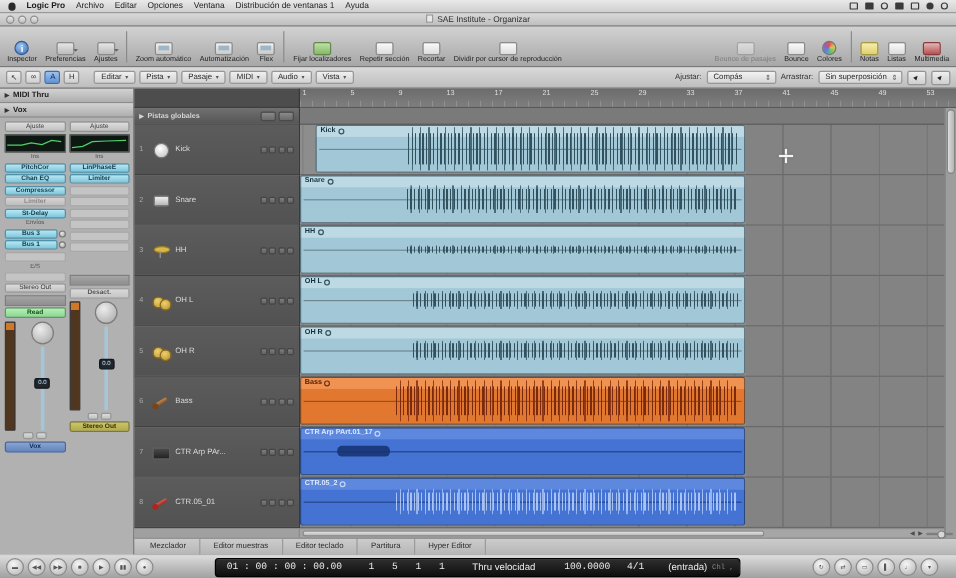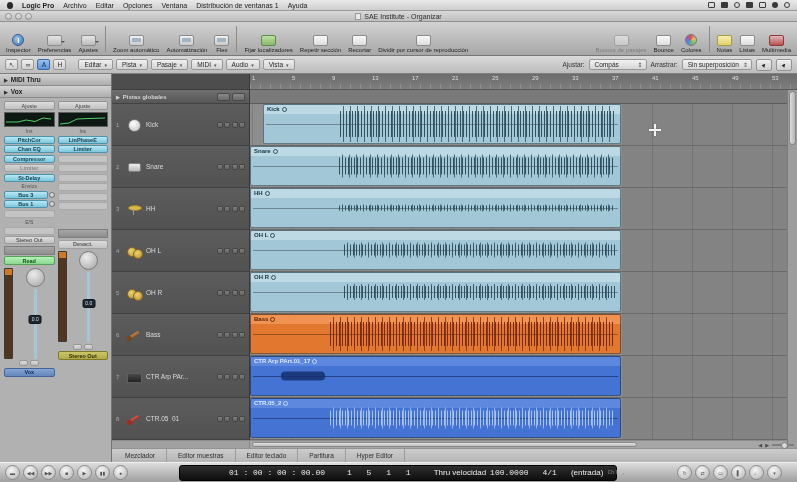--- a/index.html
+++ b/index.html
@@ -243,26 +243,26 @@
   
   .transport { height:20px; background:linear-gradient(#dcdcdc,#9f9f9f);
     border-top:1px solid #f0f0f0; display:flex; align-items:center; gap:3px; padding:0 5px; }
   .tp-btn { width:15px; height:15px; border-radius:50%; flex:0 0 auto;
     background:radial-gradient(circle at 40% 32%, #f6f6f6, #b2b2b2); border:1px solid #8a8a8a;
     display:flex; align-items:center; justify-content:center; font-size:5px; color:#555; }
   .lcd { width:438px; height:16px; margin-left:48px; background:linear-gradient(#2e2e2e,#0e0e0e);
     border:1px solid #000; border-radius:3px; display:flex; align-items:center;
     padding:0 9px; gap:4px; color:#ececec; font-size:8px;
     font-family:"Liberation Mono","DejaVu Sans Mono",monospace; white-space:nowrap; }
-  .lcd .f { flex:0 0 auto;margin-left:40px; }
+  .lcd .f { flex:0 0 auto; }
   .lcd .pos { letter-spacing:5px; margin-left:18px; }
   .lcd .mode { margin-left:14px; font-family:"Liberation Sans",sans-serif; }
-  .lcd .tempo { margin-left:0; }
+  .lcd .tempo { margin-left:20px; }
   .lcd .sig { margin-left:10px; }
-  .lcd .min { margin-left:10px; font-family:"Liberation Sans",sans-serif; }
+  .lcd .min { margin-left:16px; font-family:"Liberation Sans",sans-serif; }
   .lcd .dim { margin-left:auto; color:#8a8a8a; font-size:6px; }
   .tp-right { margin-left:auto; margin-right:10px; display:flex; gap:3px; }
 </style>
 </head>
 <body>
 
 <div class="menubar">
   <span class="apple-glyph"></span>
   <span class="menu-item app">Logic Pro</span>
   <span class="menu-item">Archivo</span>

